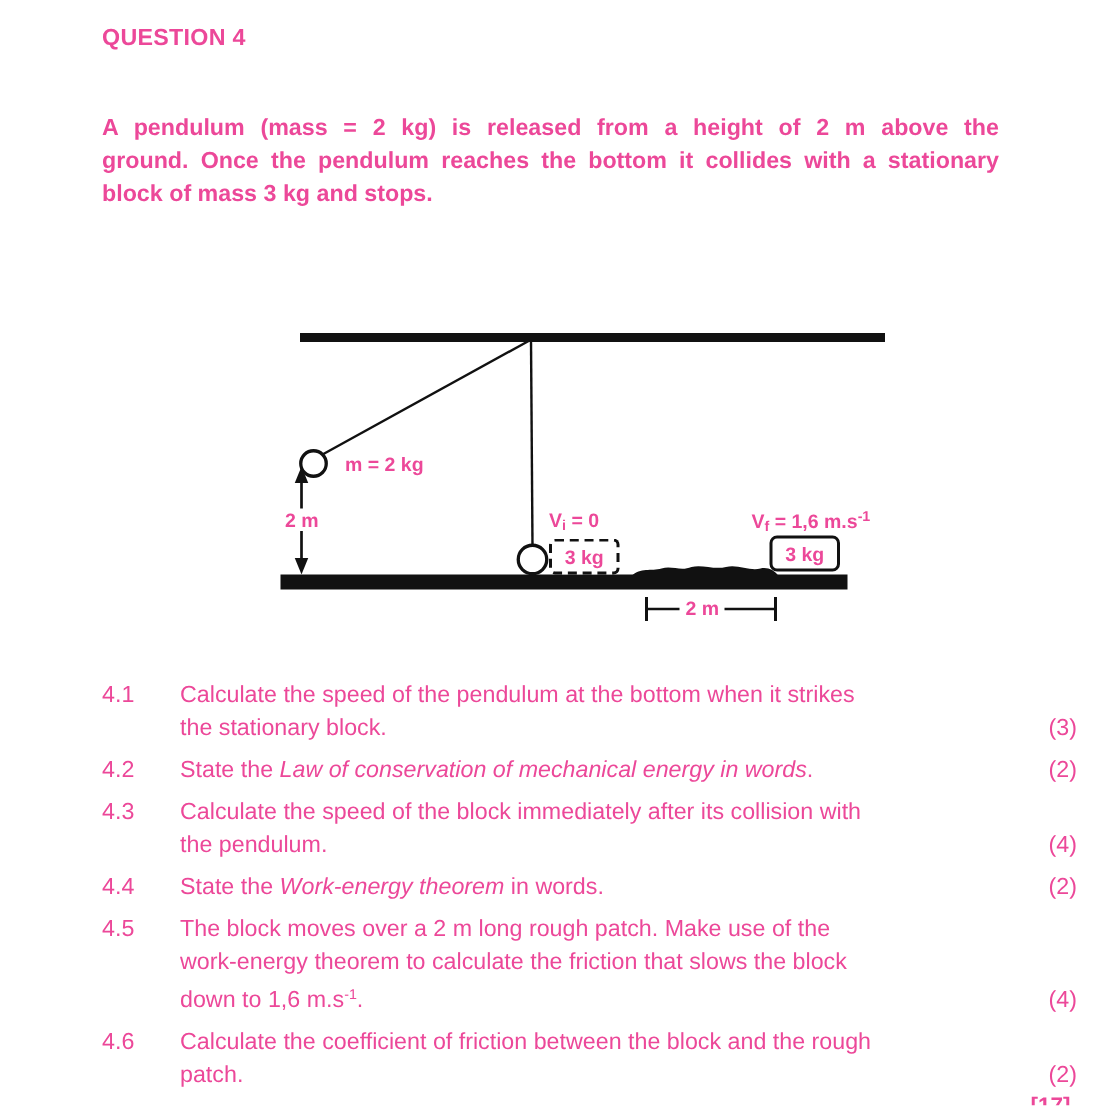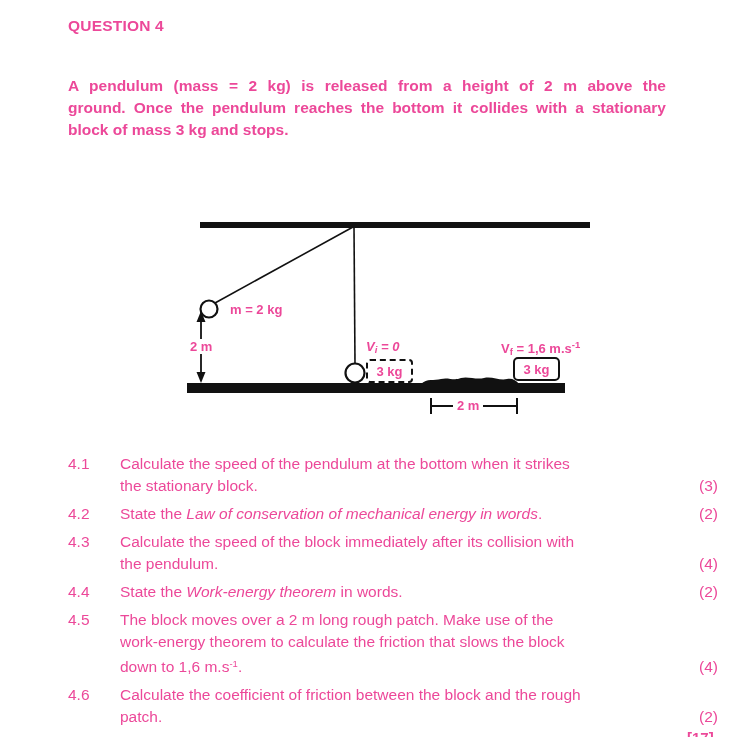--- a/index.html
+++ b/index.html
@@ -73,21 +73,21 @@
 
     <line x1="431" y1="398" x2="431" y2="414" stroke="#111" stroke-width="2"></line>
     <line x1="517" y1="398" x2="517" y2="414" stroke="#111" stroke-width="2"></line>
     <line x1="431" y1="406" x2="517" y2="406" stroke="#111" stroke-width="1.8"></line>
   </svg>
 
   <div class="dlabel" style="left:230px; top:302px;">m = 2 kg</div>
 
   <div class="dlabel whitebg" style="left:186px; top:339px;">2 m</div>
 
-  <div class="dlabel" style="left:366px; top:339px;font-style:italic;"><span>V</span><sub class="u">i</sub><span> = 0</span></div>
+  <div class="dlabel" style="left:366px; top:339px;"><span>V</span><sub class="u">i</sub><span> = 0</span></div>
 
   <div class="block dashed" style="left:366px; top:359px;">
     <span>3 kg</span>
   </div>
 
   <div class="dlabel" style="left:501px; top:339px;text-align:center;"><span>V</span><sub class="u">f</sub><span> = 1,6 m.s</span><sup class="u">-1</sup></div>
 
   <div class="block solid" style="left:513px; top:357px;">
     <span>3 kg</span>
   </div>

